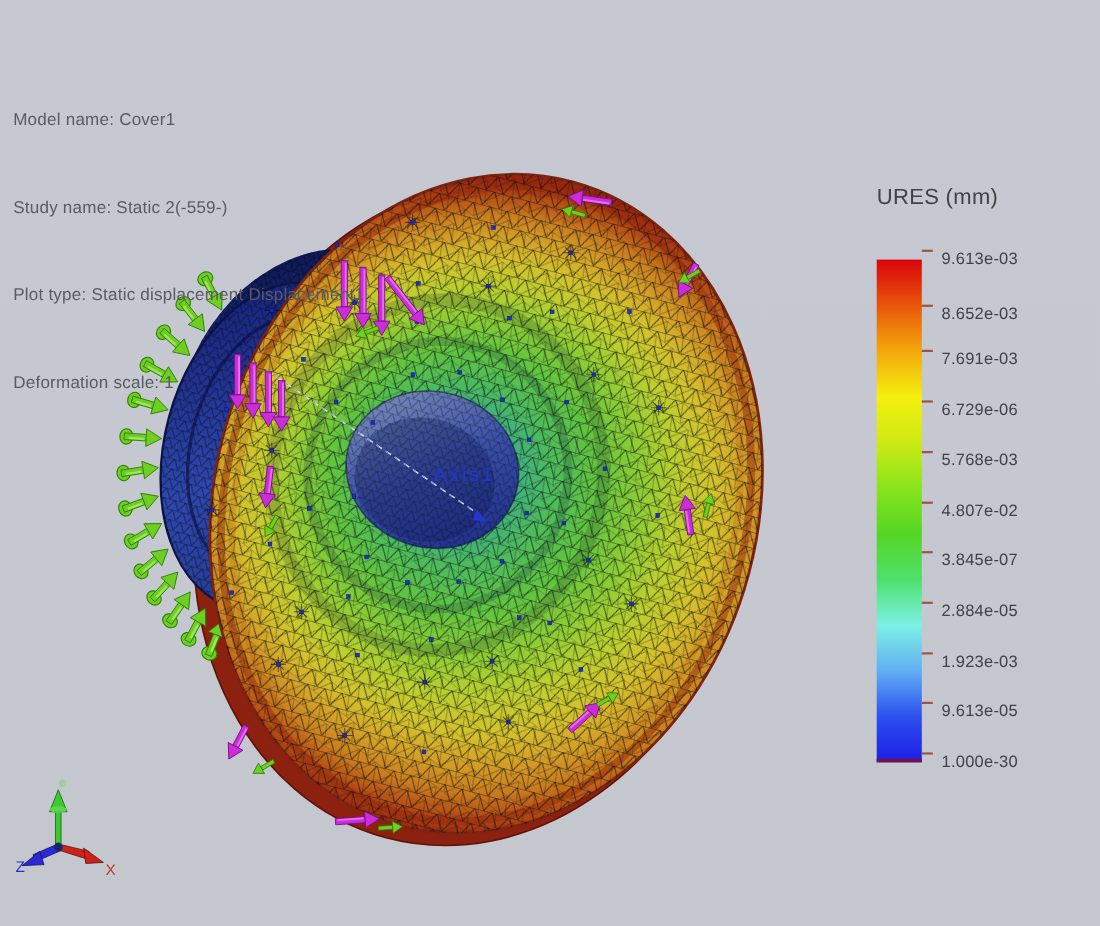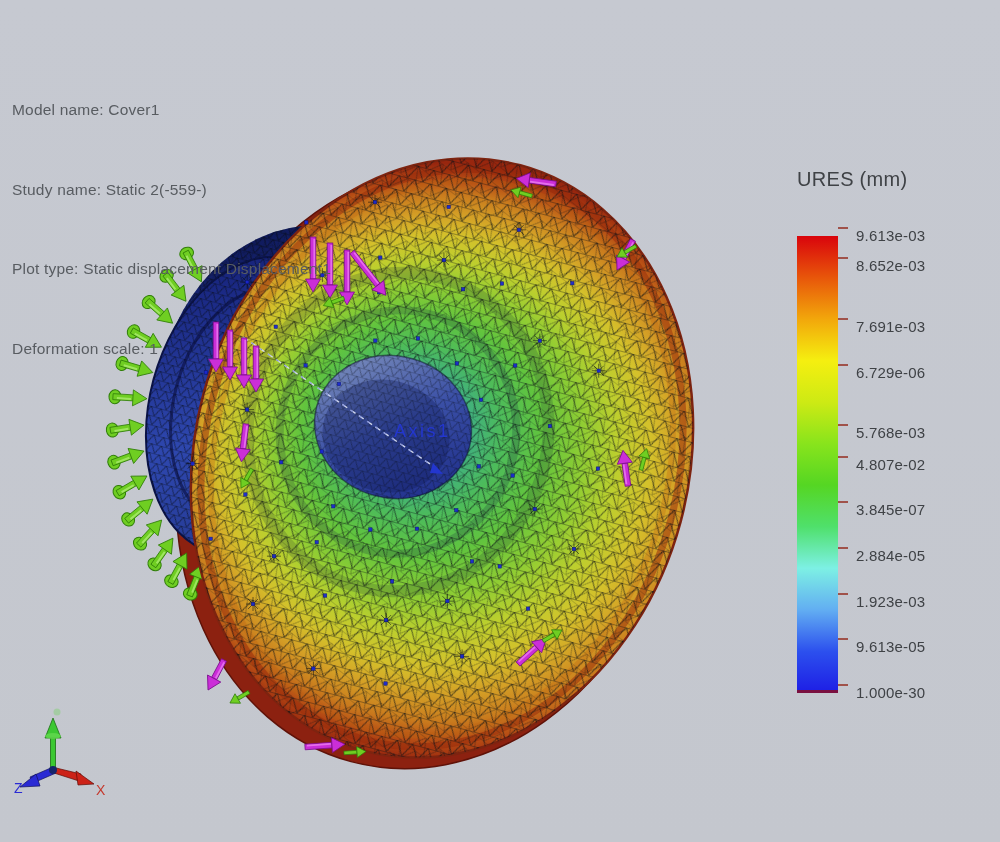--- a/index.html
+++ b/index.html
@@ -429,33 +429,33 @@
 
 <div class="legend">
   <div class="legend-title">URES (mm)</div>
   <div class="colorbar" id="colorbar" style="background: linear-gradient(rgb(217, 4, 12) 0%, rgb(232, 86, 10) 9.1%, rgb(242, 167, 11) 18.2%, rgb(245, 239, 16) 27.3%, rgb(205, 234, 20) 36.4%, rgb(136, 228, 28) 45.5%, rgb(85, 214, 35) 54.5%, rgb(79, 224, 107) 63.6%, rgb(125, 240, 228) 72.7%, rgb(98, 174, 242) 81.8%, rgb(44, 80, 238) 90.9%, rgb(29, 29, 229) 100%);"></div>
   <div class="colorbar-min"></div>
 
   <div class="legend-row" style="top:67px">
         <span class="legend-tick"></span>
         <span class="legend-label">9.613e-03</span>
       </div>
-  <div class="legend-row" style="top:97px">
+  <div class="legend-row" style="top:117px">
         <span class="legend-tick"></span>
         <span class="legend-label">8.652e-03</span>
       </div>
   <div class="legend-row" style="top:158px">
         <span class="legend-tick"></span>
         <span class="legend-label">7.691e-03</span>
       </div>
   <div class="legend-row" style="top:204px">
         <span class="legend-tick"></span>
         <span class="legend-label">6.729e-06</span>
       </div>
-  <div class="legend-row" style="top:264px">
+  <div class="legend-row" style="top:250px">
         <span class="legend-tick"></span>
         <span class="legend-label">5.768e-03</span>
       </div>
   <div class="legend-row" style="top:296px">
         <span class="legend-tick"></span>
         <span class="legend-label">4.807e-02</span>
       </div>
   <div class="legend-row" style="top:341px">
         <span class="legend-tick"></span>
         <span class="legend-label">3.845e-07</span>

